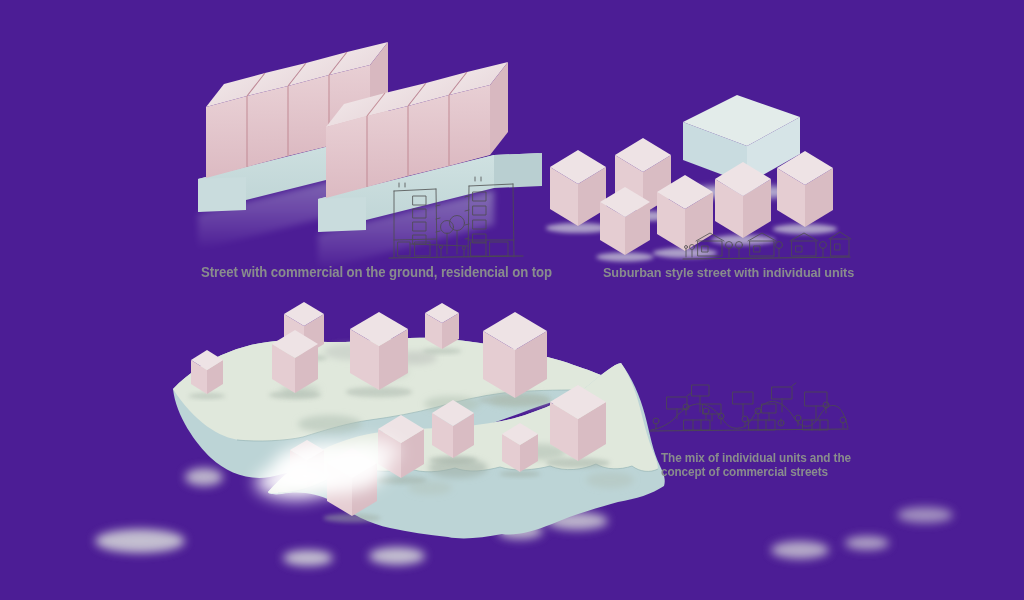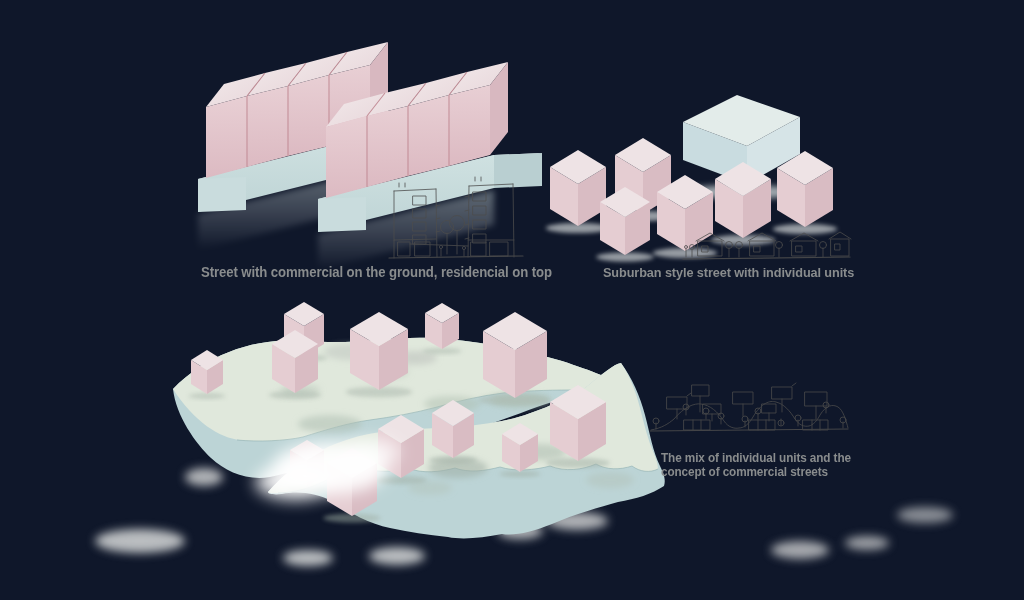--- a/index.html
+++ b/index.html
@@ -1,16 +1,16 @@
 <!DOCTYPE html>
 <html><head>
 <meta charset="utf-8">
 <style>
   html,body{margin:0;padding:0;background:#ffffff;}
-  .canvas{position:relative;width:1024px;height:600px;background:#0f172a;overflow:hidden;
+  .canvas{position:relative;width:1024px;height:600px;background:#4c1d95;overflow:hidden;
           font-family:"Liberation Sans",sans-serif;}
   svg{position:absolute;left:0;top:0;}
   .caption{position:absolute;font-weight:700;color:#898c8d;letter-spacing:-.1px;
            transform:scaleX(.94);transform-origin:0 0;white-space:nowrap;}
   .caption.c1{left:201px;top:264px;font-size:14px;}
   .caption.c2{left:603px;top:265px;font-size:13.5px;}
   .caption.c3{left:661px;top:451px;font-size:12.5px;line-height:14px;}
   .sk{stroke:#4d4d4d;stroke-width:.9;fill:none;stroke-linecap:round;stroke-linejoin:round;opacity:.88;}
 </style>
 </head>

